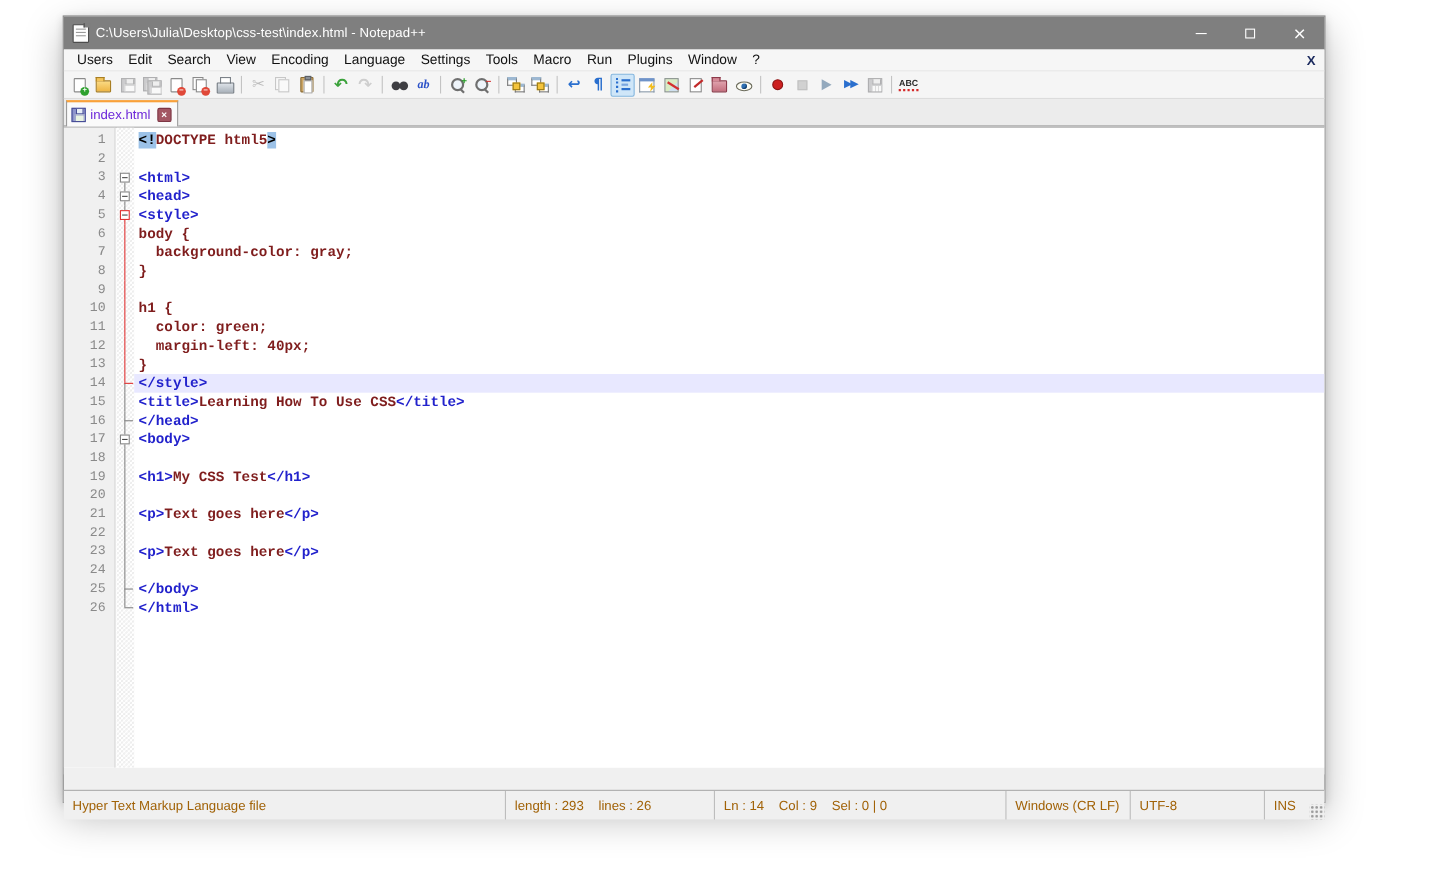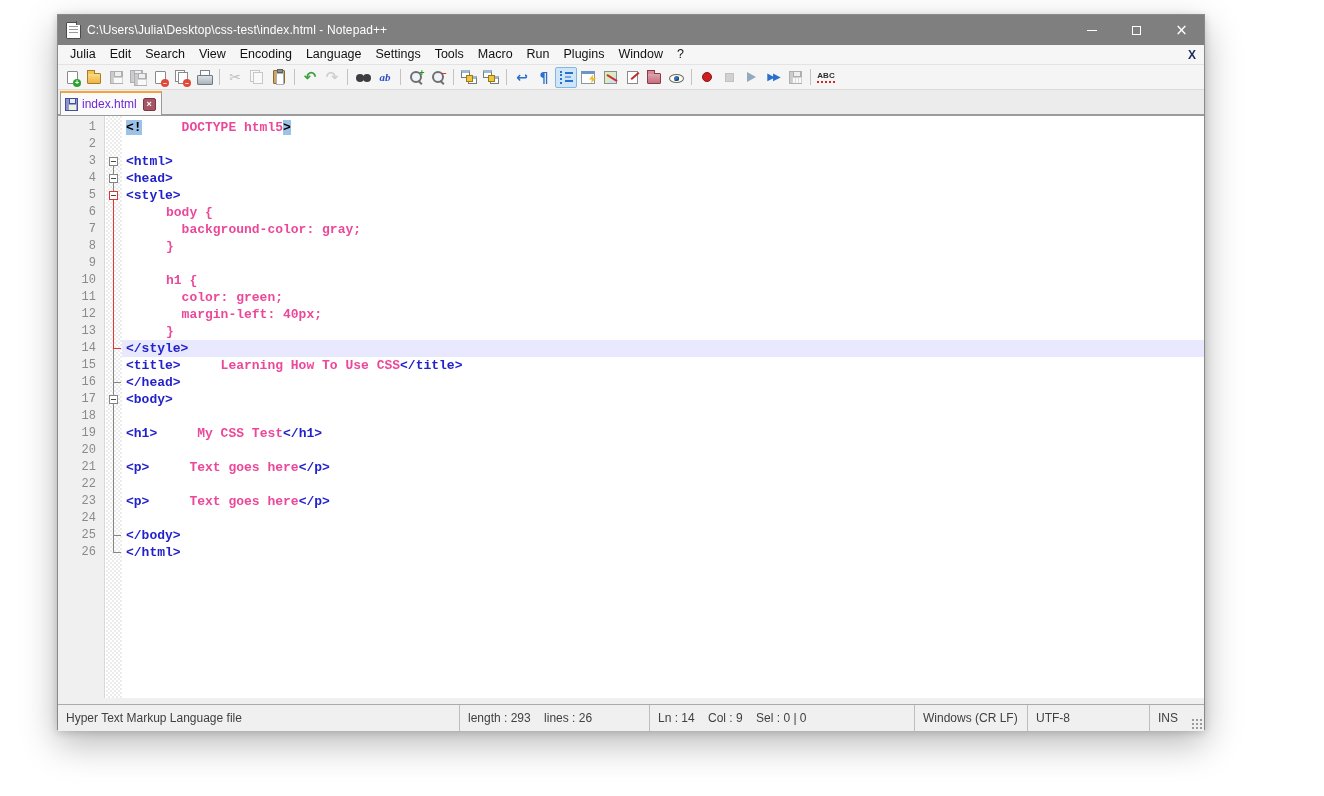--- a/index.html
+++ b/index.html
@@ -120,27 +120,27 @@
   .fv-t{top:0;height:8px;}
   .fv-b{top:8px;height:9px;}
   .fv.red{background:#e03434;}
   .fbox{position:absolute;left:3px;top:4px;width:9px;height:9px;background:#fff;border:1px solid #868686;}
   .fbox:after{content:"";position:absolute;left:1px;top:3px;width:5px;height:1px;background:#4a4a4a;}
   .fbox.red{border-color:#e03434;}
   .ftick{position:absolute;left:7px;top:8px;width:8px;height:1px;background:#868686;}
   .ftick.red{background:#e03434;}
   .code{flex:1;font:bold 13px/17px "Liberation Mono",monospace;color:#000;padding-left:4px;}
   .row.cur .code{background:#e8e8ff;}
-  .sg-t{color:#ec4899;padding-left:40px;}
+  .sg-t{color:#7f1d1d;}
   .sg-g{color:#2222cc;}
   .sg-m{color:#000;background:#9cc2e8;}
 
   
   #frame-strip{height:6px;background:#f0f0f0;flex:none;}
-  #statusbar{height:27px;background:#f0f0f0;border-top:1px solid #ababab;display:flex;align-items:stretch;font-size:12px;color:#404040;flex:none;}
+  #statusbar{height:27px;background:#f0f0f0;border-top:1px solid #ababab;display:flex;align-items:stretch;font-size:12px;color:#a16207;flex:none;margin-top:14px;}
   .sb-cell{display:flex;align-items:center;padding:0 8px;border-right:1px solid #bdbdbd;white-space:pre;overflow:hidden;}
   .sb-doc{flex:1;}
   .sb-len{width:190px;}
   .sb-cur{width:265px;}
   .sb-eol{width:113px;}
   .sb-enc{width:122px;}
   .sb-ins{width:40px;border-right:none;}
   .sb-grip{width:14px;border-right:none;align-self:flex-end;height:14px;background-image:radial-gradient(#9a9a9a 1px,transparent 1.3px);background-size:4px 4px;background-position:1px 1px;}
 </style>
 </head>
@@ -160,21 +160,21 @@
             <span class="glyph-max"></span>
           </div>
         <div class="win-btn">
             <span class="glyph-close">×</span>
           </div>
       </div>
     </div>
 
     <div id="menubar">
       <span id="menu-items" style="display:flex;">
-          <span class="menu-item">Julia</span>
+          <span class="menu-item">Users</span>
           <span class="menu-item">Edit</span>
           <span class="menu-item">Search</span>
           <span class="menu-item">View</span>
           <span class="menu-item">Encoding</span>
           <span class="menu-item">Language</span>
           <span class="menu-item">Settings</span>
           <span class="menu-item">Tools</span>
           <span class="menu-item">Macro</span>
           <span class="menu-item">Run</span>
           <span class="menu-item">Plugins</span>

